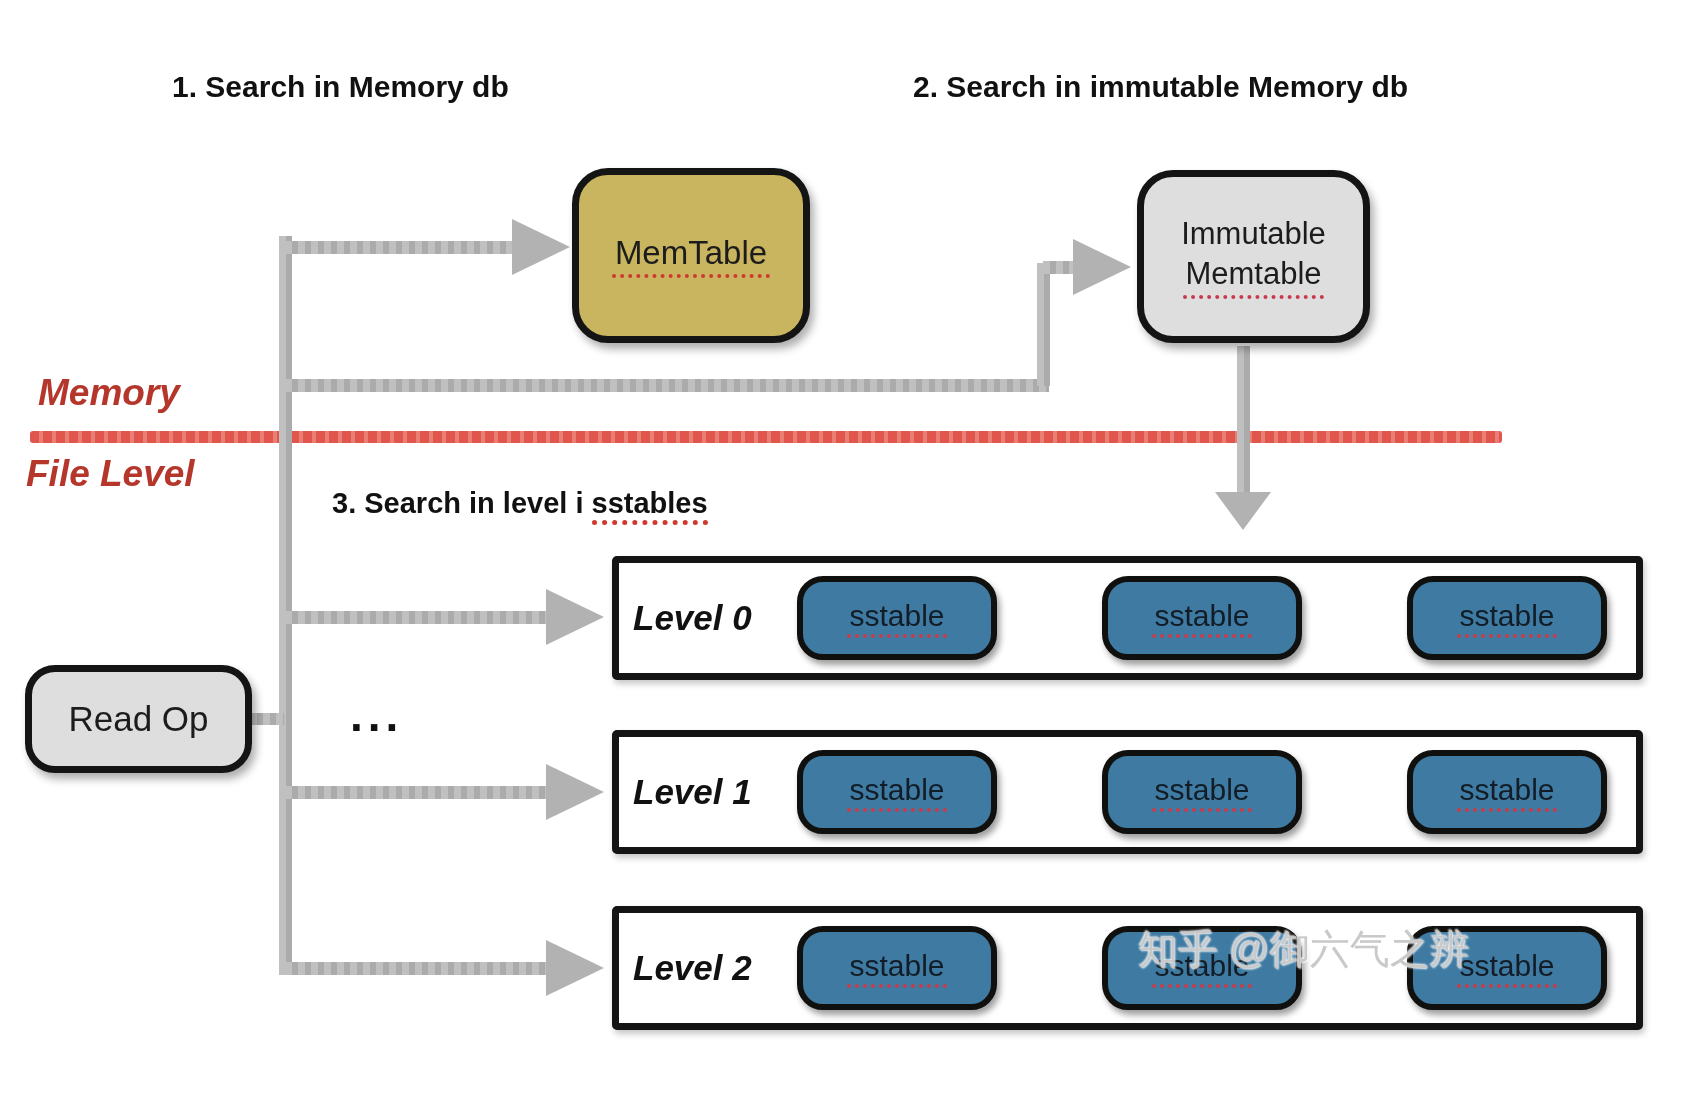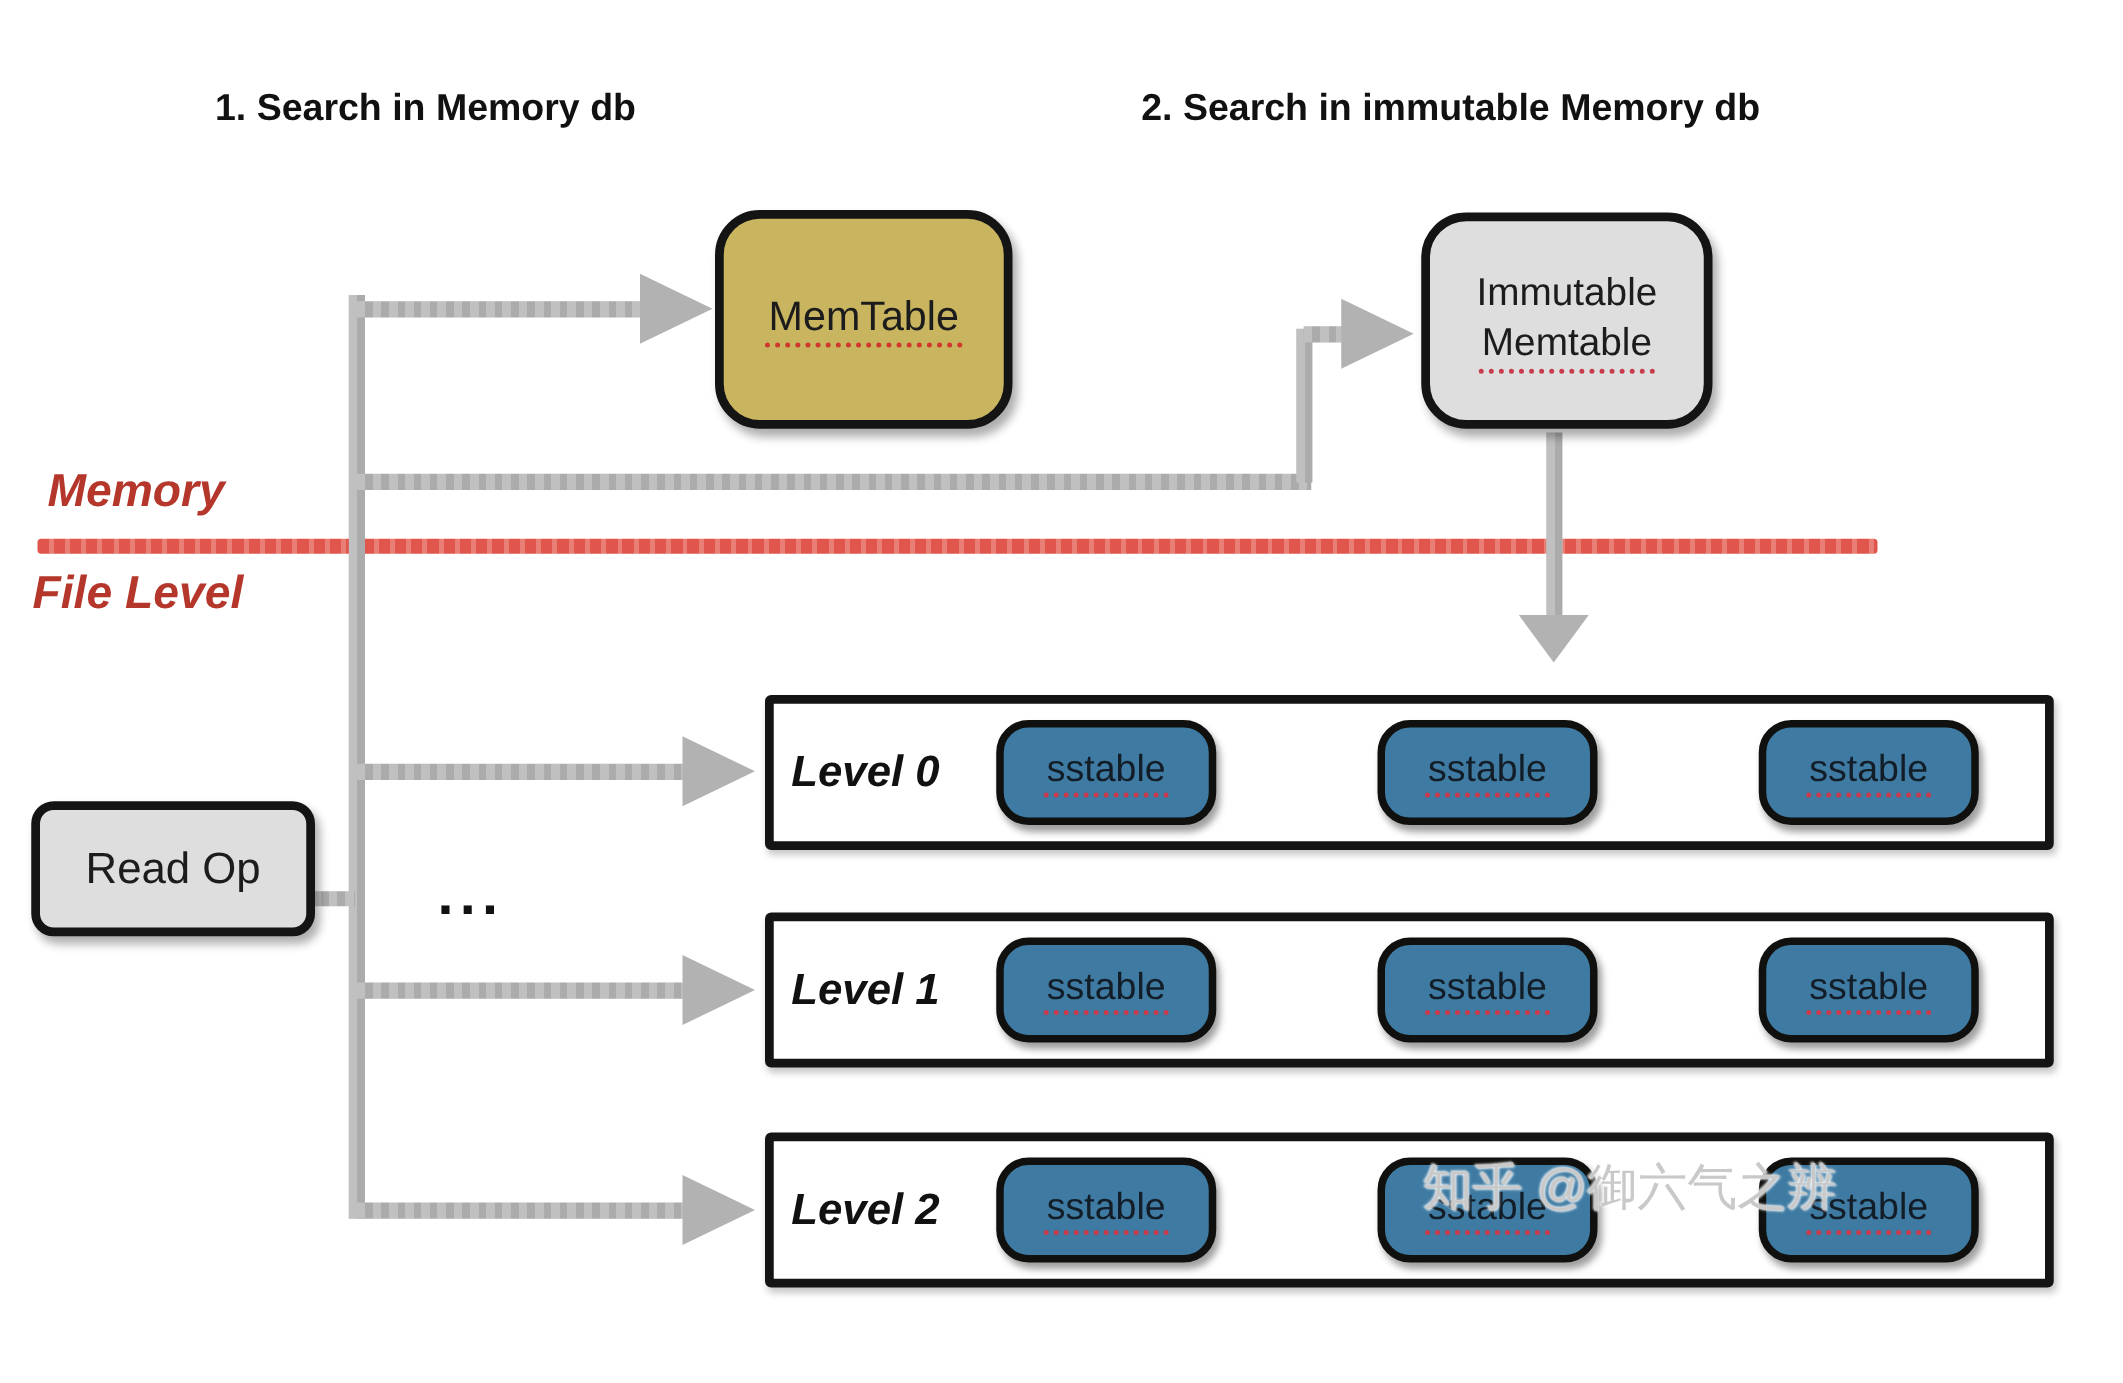--- a/index.html
+++ b/index.html
@@ -47,49 +47,50 @@
   #readop-stub{left:250px;top:713px;width:34px;height:12px;}
   
   .node{position:absolute;box-sizing:border-box;z-index:3;display:flex;align-items:center;justify-content:center;
     border:7px solid var(--border_black,#141414);box-shadow:4px 6px 8px rgba(0,0,0,.32);color:#1c1c1c;}
   .node-memtable{left:572px;top:168px;width:238px;height:175px;border-radius:36px;
     background:var(--memtable_fill,#c9b55f);font-size:33px;}
   .node-memtable .lbl{border-bottom:4px dotted var(--underline_red,#d0382e);padding:0 3px 2px;}
   .node-immutable{left:1137px;top:170px;width:233px;height:173px;border-radius:36px;
     background:var(--gray_box_fill,#dedede);font-size:31px;flex-direction:column;line-height:1.3;}
   .node-immutable .lbl2{border-bottom:4px dotted var(--underline_pink,#c93b4c);padding:0 2px 1px;}
-  .node-readop{left:25px;top:641px;width:227px;height:108px;border-radius:18px;
+  .node-readop{left:25px;top:665px;width:227px;height:108px;border-radius:30px;
     background:var(--gray_box_fill,#dedede);font-size:35px;}
   
   .level-row{position:absolute;left:612px;width:1031px;height:124px;box-sizing:border-box;z-index:3;
     border:7px solid var(--border_black,#141414);border-radius:5px;background:#fff;
     box-shadow:2px 4px 6px rgba(0,0,0,.22);}
   #row-l0{top:556px;} #row-l1{top:730px;} #row-l2{top:906px;}
   .level-label{position:absolute;left:14px;top:0;height:100%;display:flex;align-items:center;
     font-size:35px;font-weight:bold;font-style:italic;color:#111;white-space:nowrap;}
-  .sstable{position:absolute;top:13px;box-sizing:border-box;width:176px;height:84px;
+  .sstable{position:absolute;top:13px;box-sizing:border-box;width:200px;height:84px;
     border:6px solid #10100e;border-radius:26px;background:var(--sstable_fill,#3e7aa2);
     display:flex;align-items:center;justify-content:center;font-size:30px;color:#121d27;
     box-shadow:3px 5px 6px rgba(0,0,0,.38);}
   .ss-1{left:178px;} .ss-2{left:483px;} .ss-3{left:788px;}
   .sstable .lbl{border-bottom:4px dotted var(--underline_pink,#c93b4c);padding:0 2px 1px;}
   
   .ellipsis{position:absolute;left:350px;top:688px;font-size:46px;font-weight:bold;
     letter-spacing:5px;color:#111;z-index:3;}
   .watermark{position:absolute;left:1138px;top:922px;font-size:40px;z-index:10;white-space:nowrap;
     color:var(--watermark_gray,#c9c9c9);
     text-shadow:1px 1px 2px rgba(255,255,255,.9),-1px -1px 2px rgba(255,255,255,.9);}
 </style>
 </head>
 <body>
 
 <div class="canvas">
 
   <div class="heading h-step1">1. Search in Memory db</div>
   <div class="heading h-step2">2. Search in immutable Memory db</div>
+  <div class="heading h-step3"><span>3. Search in level i </span><span class="u-dot-red">sstables</span></div>
 
   <div class="zone-label zone-memory">Memory</div>
   <div class="divider"></div>
   <div class="zone-label zone-fs">File Level</div>
 
   <div class="aline" id="trunk"></div>
   <div class="aline" id="readop-stub"></div>
   <div class="aline" id="branch-memtable"></div>
   <div class="ahead ahead-right" id="head-memtable"></div>
   <div class="aline" id="branch-imm-h1"></div>

